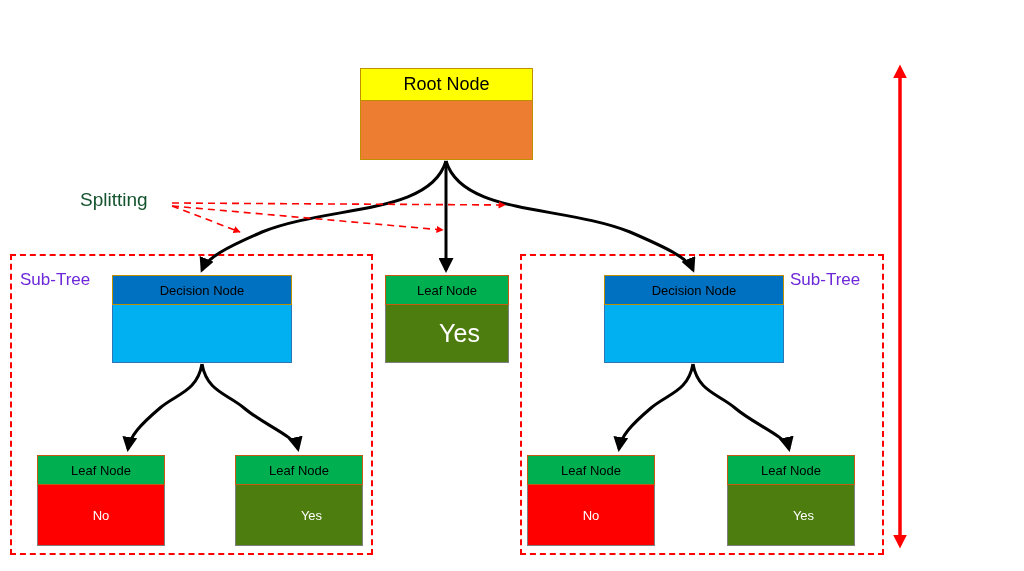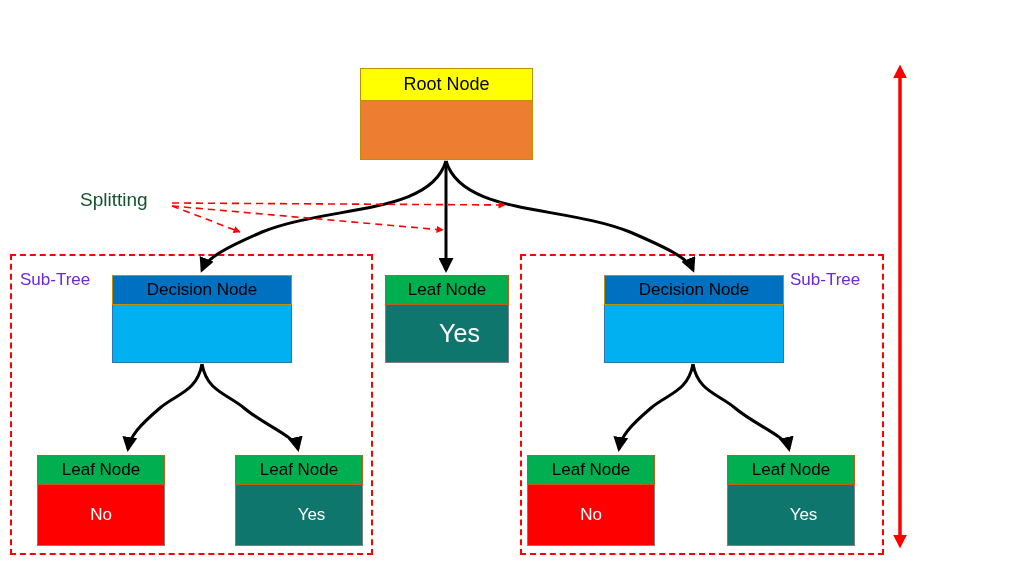--- a/index.html
+++ b/index.html
@@ -61,21 +61,21 @@
     box-sizing: border-box;
     display: flex;
     flex-direction: column;
   }
   .node .node-header {
     box-sizing: border-box;
     display: flex;
     align-items: center;
     justify-content: center;
     color: #000000;
-    font-size: 17px;
+    font-size: 13px;
     white-space: nowrap;
     overflow: hidden;
   }
   .node .node-body {
     box-sizing: border-box;
     flex: 1 1 auto;
     display: flex;
     align-items: center;
     justify-content: center;
     white-space: nowrap;
@@ -115,28 +115,28 @@
   .node-leaf .node-header {
     height: 30px;
     background: #00B050;
     border: 1px solid #C55A11;
   }
   .node-leaf .node-body {
     border: 1px solid #7F7F7F;
     border-top: none;
     color: #FFFFFF;
   }
-  .leaf-yes .node-body { background: #0f766e; padding-left: 25px; }
+  .leaf-yes .node-body { background: #4d7c0f; padding-left: 25px; }
   .leaf-no  .node-body { background: #FF0000; }
 
   #node-leaf-middle { left: 385px; top: 275px; width: 124px; height: 88px; }
   #node-leaf-middle .node-body { font-size: 25px; }
 
   .leaf-bottom { width: 128px; height: 91px; }
-  .leaf-bottom .node-body { font-size: 17px; }
+  .leaf-bottom .node-body { font-size: 13px; }
   #node-leaf-ll { left: 37px;  top: 455px; }
   #node-leaf-lr { left: 235px; top: 455px; }
   #node-leaf-rl { left: 527px; top: 455px; }
   #node-leaf-rr { left: 727px; top: 455px; }
 
   
   #splitting-label {
     position: absolute;
     left: 80px;
     top: 189px;

